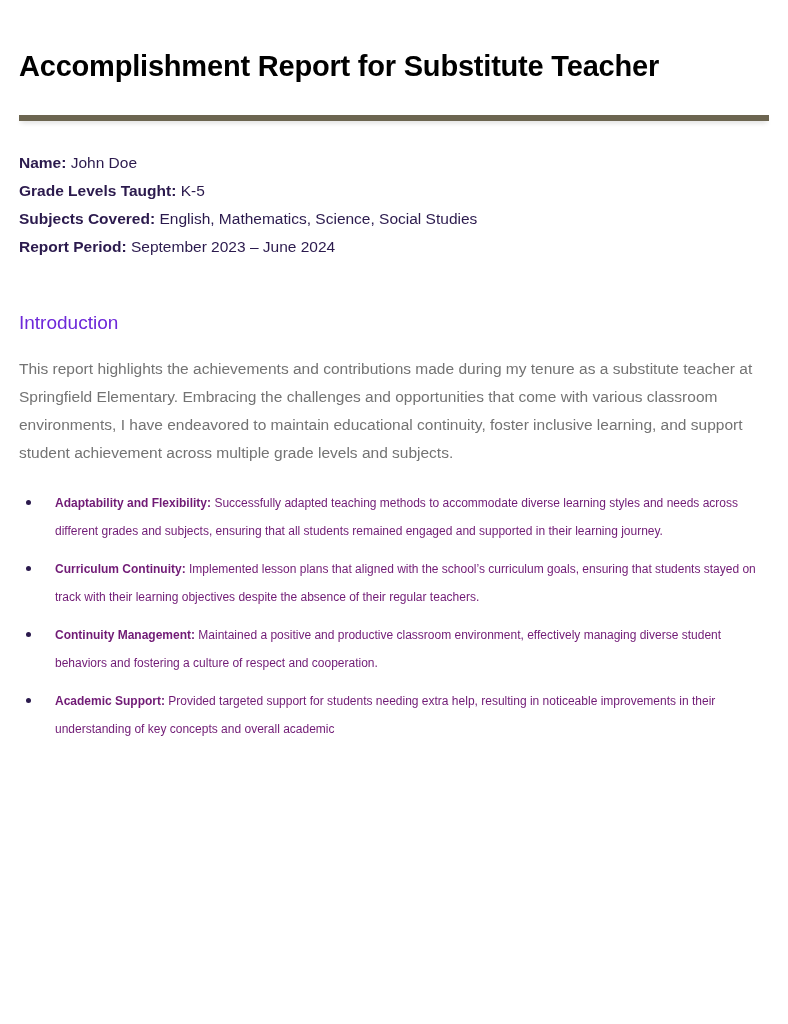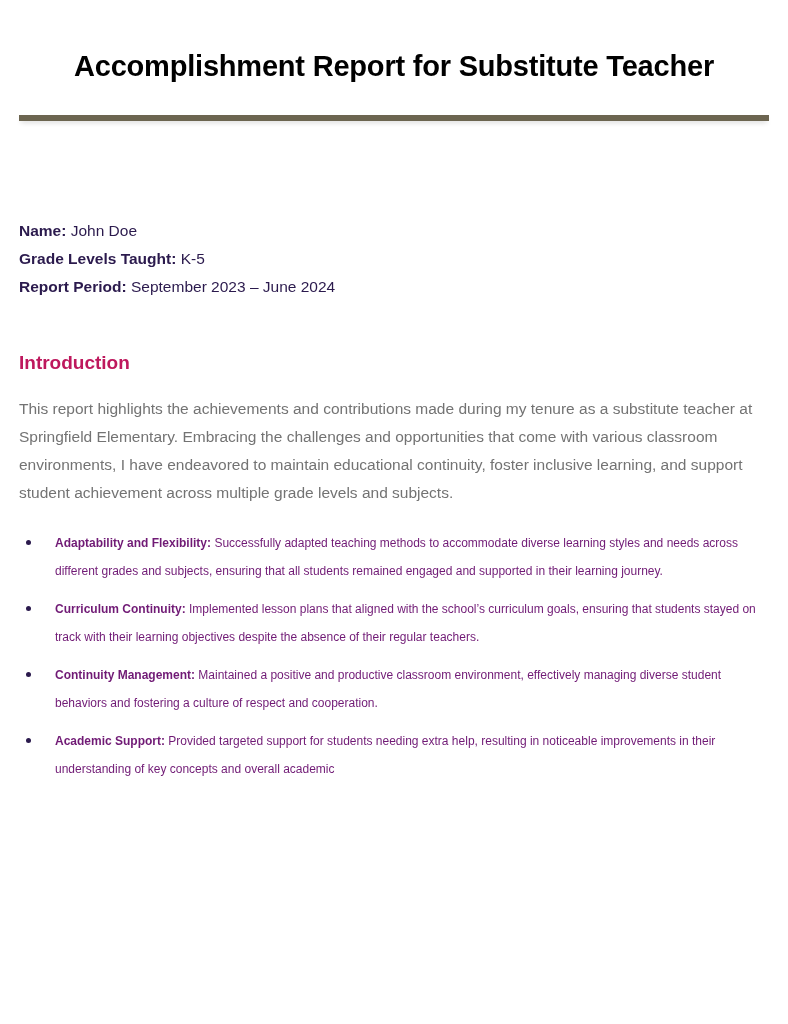--- a/index.html
+++ b/index.html
@@ -17,56 +17,55 @@
   }
   .page {
     width: 788px;
     box-sizing: border-box;
     padding: 0 19px;
     overflow: hidden;
   }
   .doc-title {
     margin: 0;
     padding: 48px 0 0 0;
-    text-align: center;
     font-size: 29px;
     line-height: 36px;
     font-weight: 700;
     color: #000000;
     letter-spacing: -0.2px;
   }
   .title-rule {
     margin: 31px 0 0 0;
     height: 6px;
     width: 100%;
     background: #6c6550;
     box-shadow: 0 3px 5px -2px rgba(0,0,0,0.28);
   }
   .meta-block {
     margin: 0;
-    padding: 96px 0 0 0;
+    padding: 28px 0 0 0;
   }
   .meta-row {
     font-size: 15.5px;
     line-height: 28px;
     color: #2b1a4d;
   }
   .meta-label {
     font-weight: 700;
   }
   .meta-value {
     font-weight: 400;
   }
   .section-heading {
     margin: 0;
     padding: 49px 0 0 0;
     font-size: 19px;
     line-height: 26px;
-    font-weight: 700;
-    color: #be185d;
+    font-weight: 400;
+    color: #6d28d9;
   }
   .body-text {
     margin: 0;
     padding: 19px 0 0 0;
     font-size: 15.5px;
     line-height: 28px;
     color: #737373;
   }
   .achievement-list {
     margin: 0;
@@ -109,20 +108,24 @@
   <div class="meta-block">
     <div class="meta-row">
       <span class="meta-label">Name:</span>
       <span class="meta-value"> John Doe</span>
     </div>
     <div class="meta-row">
       <span class="meta-label">Grade Levels Taught:</span>
       <span class="meta-value"> K-5</span>
     </div>
     <div class="meta-row">
+      <span class="meta-label">Subjects Covered:</span>
+      <span class="meta-value"> English, Mathematics, Science, Social Studies</span>
+    </div>
+    <div class="meta-row">
       <span class="meta-label">Report Period:</span>
       <span class="meta-value"> September 2023 – June 2024</span>
     </div>
   </div>
 
   <h2 class="section-heading">Introduction</h2>
 
   <p class="body-text">This report highlights the achievements and contributions made during my tenure as a substitute teacher at Springfield Elementary. Embracing the challenges and opportunities that come with various classroom environments, I have endeavored to maintain educational continuity, foster inclusive learning, and support student achievement across multiple grade levels and subjects.</p>
 
 

